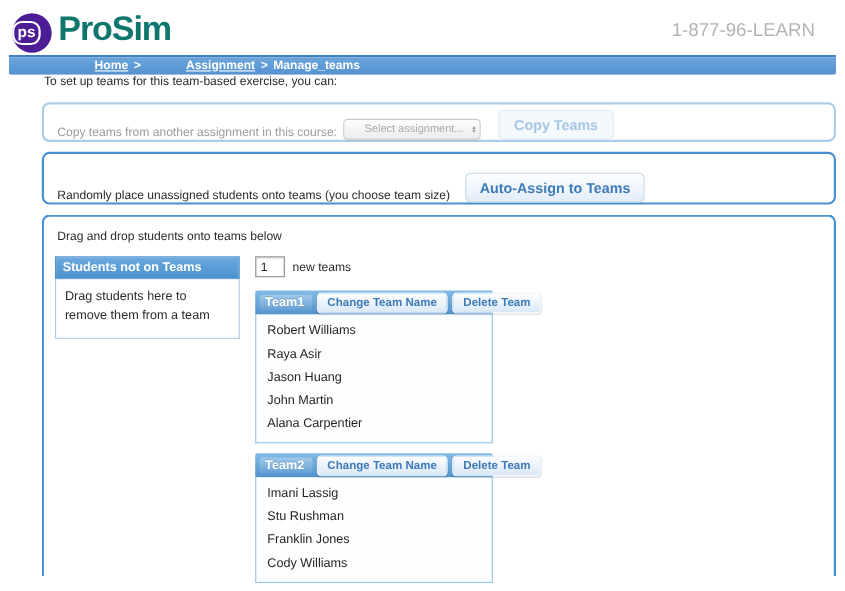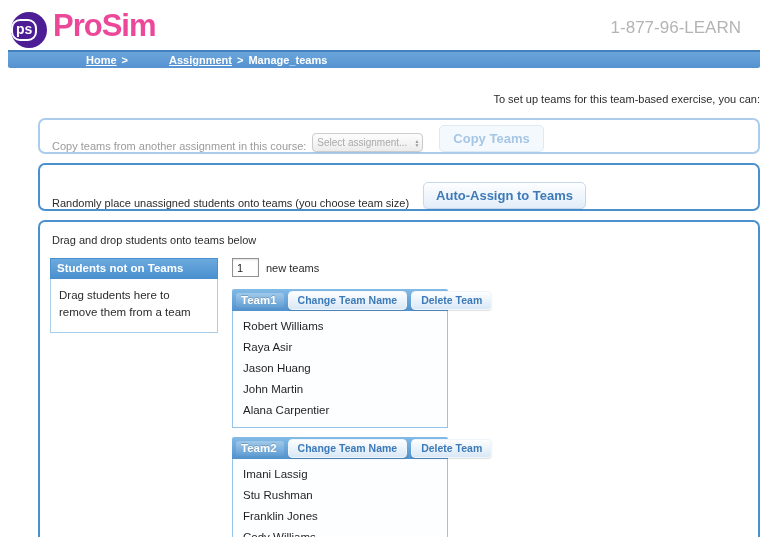--- a/index.html
+++ b/index.html
@@ -6,47 +6,47 @@
   html, body { width: 768px; height: 537px; overflow: hidden; background: #ffffff;
     font-family: "Liberation Sans", sans-serif; }
 
   
   .header { position: relative; height: 50px; width: 100%; background: #fff; }
   .logo-circle { position: absolute; left: 11px; top: 12px; width: 36px; height: 36px;
     border-radius: 50%; background: #4c1d95; display: flex; align-items: center; }
   .logo-inner { border: 2px solid #ffffff; border-radius: 9px; padding: 0 3px 1px 3px;
     color: #ffffff; font-weight: bold; font-size: 14px; line-height: 17px; }
   .brand { position: absolute; left: 53px; top: 8px; font-size: 31px; font-weight: bold;
-    color: #ec4899; letter-spacing: -1px; }
+    color: #0f766e; letter-spacing: -1px; }
   .phone { position: absolute; right: 27px; top: 18px; font-size: 17px; color: #b4b4b4; }
 
   
   .crumbbar { margin: 0 8px; height: 18px; border-top: 2px solid #4181c0;
     background: linear-gradient(#6ba5db, #5592d0); border-radius: 0 0 2px 2px;
     display: flex; align-items: center; padding-left: 42px; }
   .crumbbar, .crumbbar a, .crumbbar span { color: #ffffff; font-size: 11px; font-weight: bold; }
   .crumb-link { text-decoration: underline; cursor: pointer; padding-left: 36px; }
   .crumb-sep { margin: 0 5px; }
 
   
   .content { margin-left: 38px; width: 722px; }
-  .intro { margin-top: 25px; margin-left: 2px; font-size: 11px; color: #2b2b2b; text-align: right; }
+  .intro { margin-left: 2px; font-size: 11px; color: #2b2b2b; }
 
   .panel { border-radius: 7px; background: #ffffff; display: flex; align-items: flex-end; }
   .panel-light { border: 2px solid #abcdeb; }
   .panel-strong { border: 2px solid #4a90cf; }
   .box-copy { margin-top: 13px; height: 36px; padding-left: 12px; }
   .box-auto { margin-top: 9px; height: 48px; padding-left: 12px; }
 
   .gray-label { font-size: 11px; color: #9b9b9b; }
   .dark-label { font-size: 11px; color: #2b2b2b; }
 
   .fake-select { margin-left: 6px; display: inline-flex; align-items: center; height: 19px;
     border: 1px solid #cccccc; border-radius: 4px; background: linear-gradient(#fdfdfd, #ececec);
-    padding: 0 3px 0 4px; box-shadow: 0 1px 1px rgba(0,0,0,0.05); cursor: default; margin-top: 25px; }
+    padding: 0 3px 0 18px; box-shadow: 0 1px 1px rgba(0,0,0,0.05); cursor: default; margin-top: 25px; }
   .fake-select .sel-text { font-size: 10px; color: #aaaaaa; margin-right: 7px; }
   .stepper { display: inline-flex; flex-direction: column; justify-content: center;
     font-size: 5px; color: #9a9a9a; line-height: 4px; letter-spacing: 0; }
 
   .btn { display: inline-block; border-radius: 5px; font-weight: bold; cursor: pointer;
     text-align: center; }
   .btn-disabled { margin-left: 16px; padding: 5px 13px; font-size: 13px; color: #a6c6e5;
     background: #f4f9fd; border: 1px solid #dde9f4; }
   .btn-blue { margin-left: 14px; padding: 5px 12px; font-size: 13px; color: #3d7ab8;
     background: linear-gradient(#fdfeff, #e2edf8); border: 1px solid #c6d9ec;

